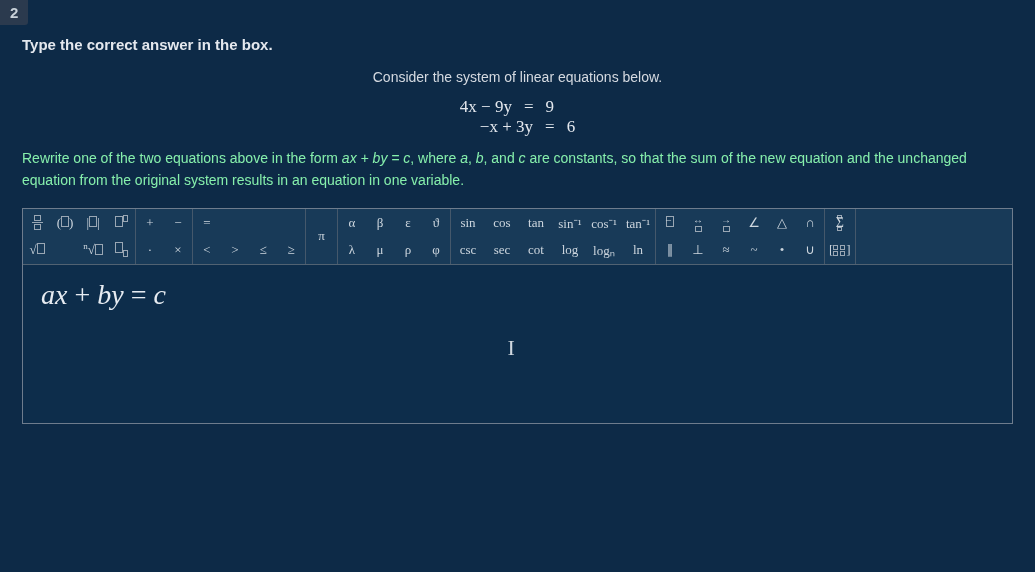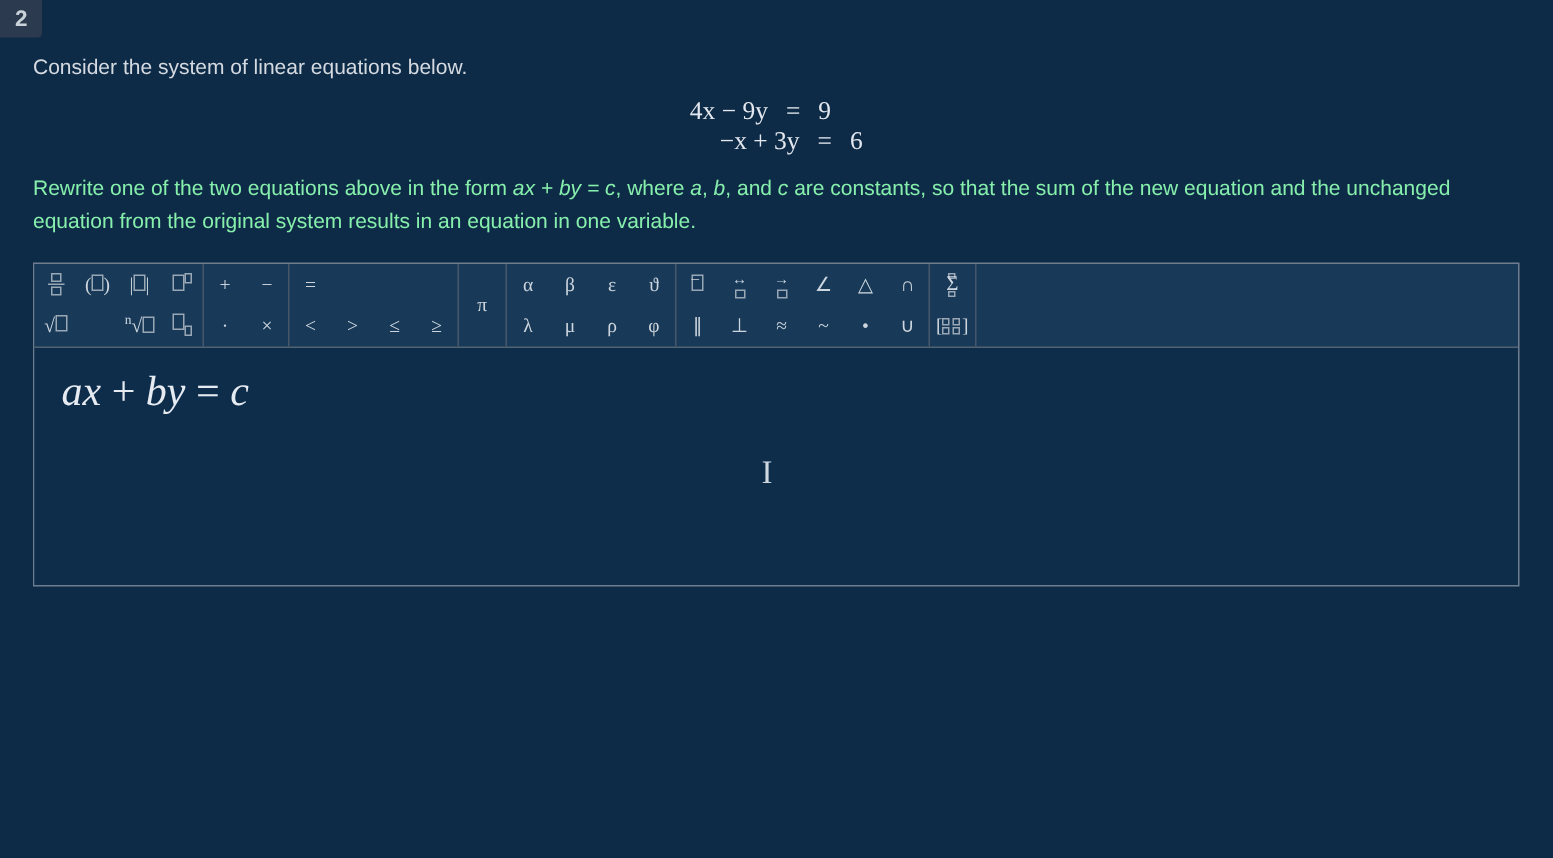--- a/index.html
+++ b/index.html
@@ -14,21 +14,21 @@
       position: relative;
     }
     .qnum {
       position: absolute; top: 0; left: 0;
       background: #2b3a4e; color: #c9d1d9;
       padding: 4px 10px; font-size: 15px; font-weight: bold;
       border-bottom-right-radius: 3px;
     }
     .content { padding: 36px 22px 10px 22px; }
     .instr { font-weight: bold; font-size: 15px; margin-bottom: 16px; color: #e4e8ee; }
-    .lead { font-size: 14px; margin-bottom: 12px; color: #d5dae1; }
+    .lead { font-size: 14px; margin-bottom: 12px; color: #d5dae1; text-align: center; }
     .eqns { text-align: center; font-family: 'Times New Roman', serif; font-size: 17px; color: #e4e8ee; margin-bottom: 10px; }
     .eqns-inner { display: inline-block; text-align: left; }
     .eqrow { display: flex; align-items: center; gap: 12px; }
     .exp-lhs-1 { }
     .exp-lhs-2 { margin-left:20px;}
     .eq-op { }
     .tail { font-size: 14px; line-height: 1.6; color: #86efac; margin-bottom: 16px; }
     .tail i { font-style: italic; }
 
     .editor { border: 1px solid #6e7c8d; background: #13324f; }
@@ -65,20 +65,21 @@
       position: absolute; left: 49%; top: 70px;
       font-family: 'Times New Roman', serif; font-size: 22px; color: #cfd7df;
     }
   </style>
 </head>
 <body>
 
 <div class="qnum">2</div>
 
 <div class="content">
+  <div class="instr">Type the correct answer in the box.</div>
   <div class="lead">Consider the system of linear equations below.</div>
 
   <div class="eqns">
     <div class="eqns-inner">
       <div class="eqrow">
         <span class="exp-lhs-1">4x − 9y</span>
         <span class="eq-op">=</span>
         <span>9</span>
       </div>
       <div class="eqrow">
@@ -145,20 +146,34 @@
       <div class="tb-group">
         <div class="tb-btn">α</div>
         <div class="tb-btn">λ</div>
         <div class="tb-btn">β</div>
         <div class="tb-btn">μ</div>
         <div class="tb-btn">ε</div>
         <div class="tb-btn">ρ</div>
         <div class="tb-btn">ϑ</div>
         <div class="tb-btn">φ</div>
       </div>
+      <div class="tb-group tb-wide">
+        <div class="tb-btn">sin</div>
+        <div class="tb-btn">csc</div>
+        <div class="tb-btn">cos</div>
+        <div class="tb-btn">sec</div>
+        <div class="tb-btn">tan</div>
+        <div class="tb-btn">cot</div>
+        <div class="tb-btn">sin⁻¹</div>
+        <div class="tb-btn">log</div>
+        <div class="tb-btn">cos⁻¹</div>
+        <div class="tb-btn">logₙ</div>
+        <div class="tb-btn">tan⁻¹</div>
+        <div class="tb-btn">ln</div>
+      </div>
       <div class="tb-group">
         <div class="tb-btn">
             <span style="position:relative"><span class="boxglyph"></span><span style="position:absolute;left:0;top:-5px;font-size:10px">_</span></span>
           </div>
         <div class="tb-btn">∥</div>
         <div class="tb-btn">
             <span style="display:inline-flex;flex-direction:column;align-items:center;gap:1px">
               <span style="font-size:10px">↔</span>
               <span class="boxglyph" style="height:6px;width:7px"></span>
             </span>

